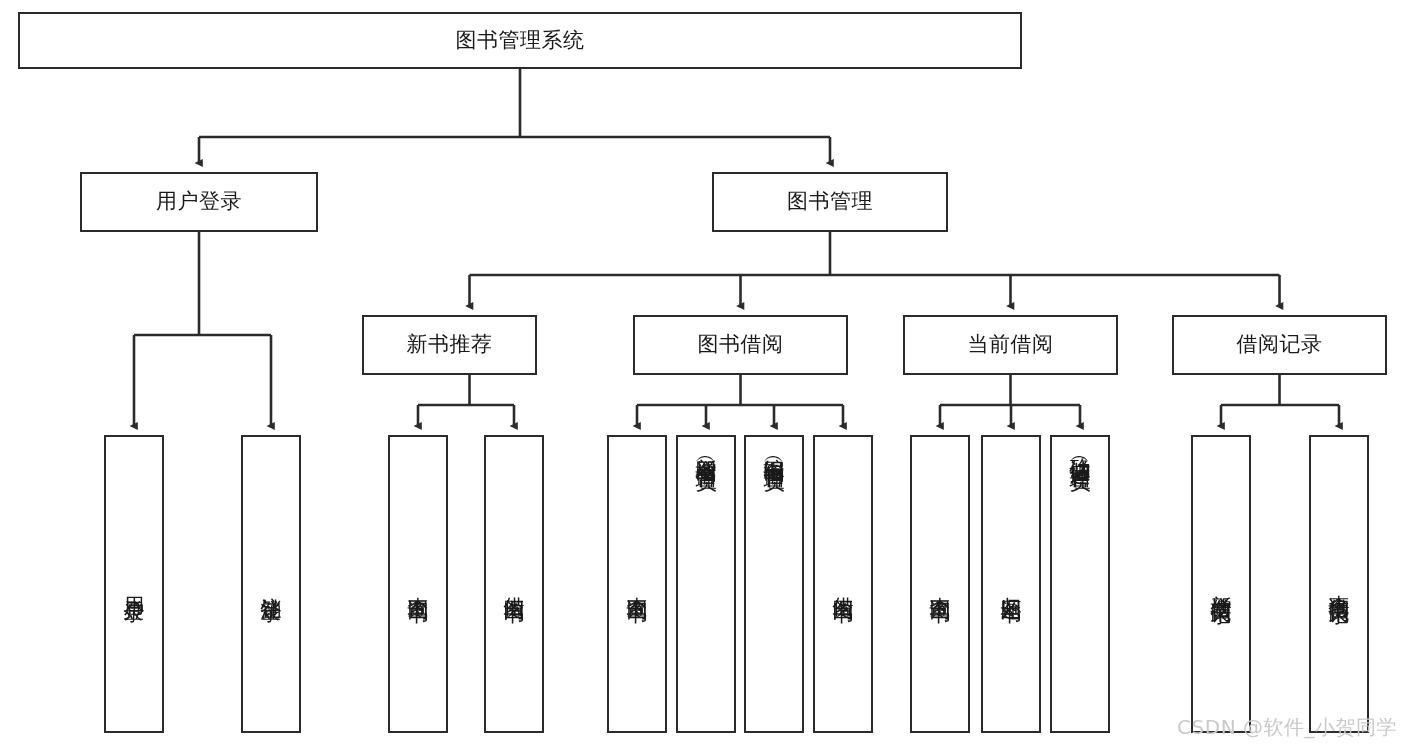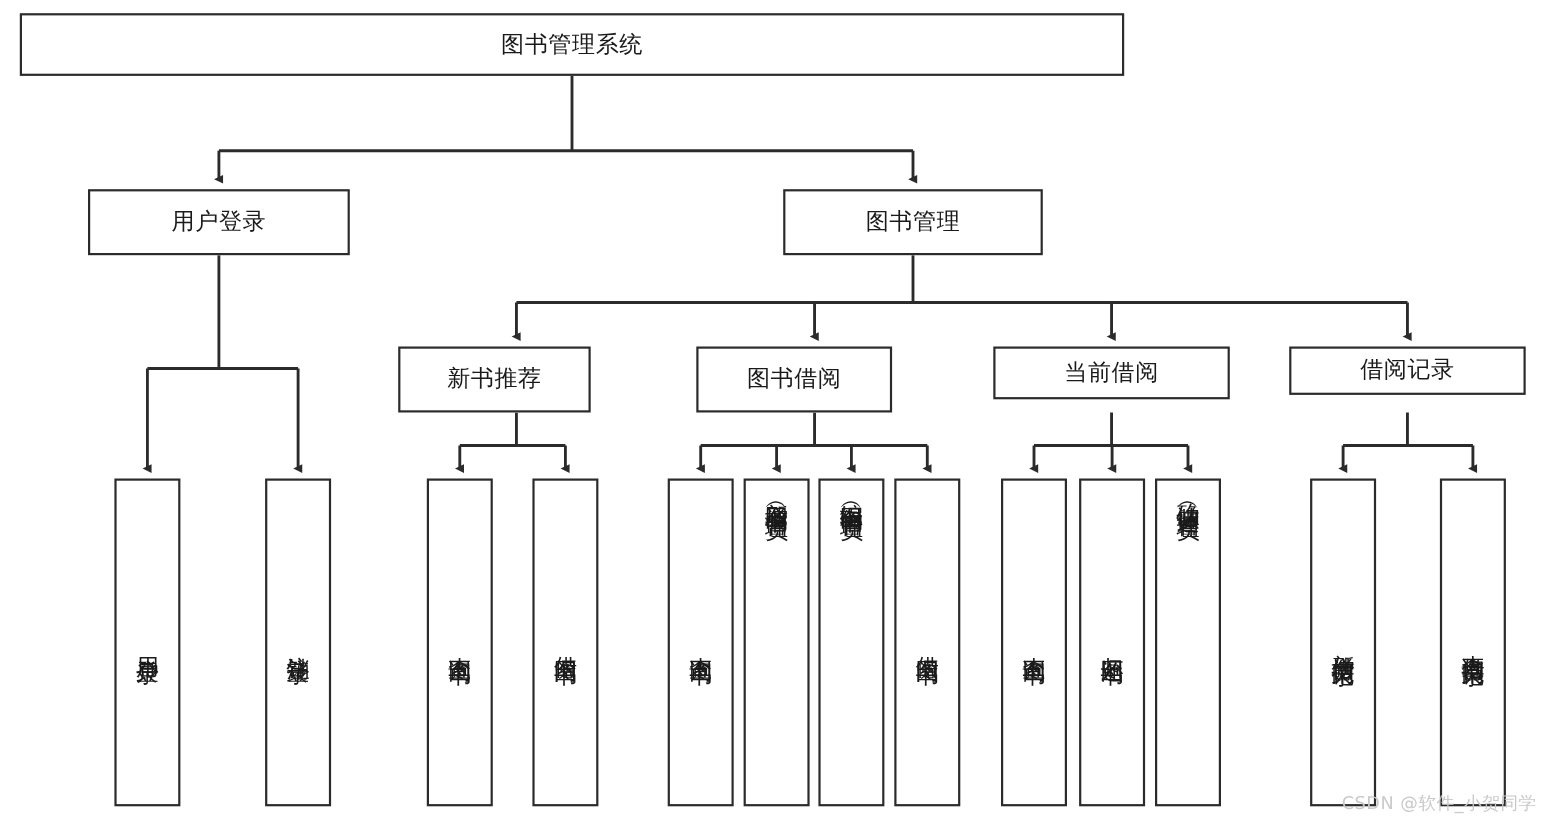--- a/index.html
+++ b/index.html
@@ -65,21 +65,21 @@
     position: absolute;
     left: 0; top: 0;
     width: 1405px;
     height: 747px;
     pointer-events: none;
   }
   .watermark {
     position: absolute;
     right: 8px;
     bottom: 6px;
-    font-size: 16px;
+    font-size: 20px;
     color: #c9c9c9;
     white-space: nowrap;
     letter-spacing: 0.5px;
   }
 </style>
 </head>
 <body>
 
 <div id="diagram-root">
   <svg class="connectors" viewBox="0 0 1405 747" xmlns="http://www.w3.org/2000/svg">
@@ -158,21 +158,21 @@
       <div class="node-box" style="left: 388px; top: 435px; width: 60px; height: 298px;">
         <div class="leaf-inner">
           <span class="node-label-v">查询图书</span>
         </div>
       </div>
       <div class="node-box" style="left: 484px; top: 435px; width: 60px; height: 298px;">
         <div class="leaf-inner">
           <span class="node-label-v">借阅图书</span>
         </div>
       </div>
-      <div class="node-box" style="left: 633px; top: 315px; width: 178px; height: 60px;">
+      <div class="node-box" style="left: 633px; top: 315px; width: 215px; height: 60px;">
         <div class="leaf-inner">
           <span class="node-label-h">图书借阅</span>
         </div>
       </div>
       <div class="node-box" style="left: 607px; top: 435px; width: 60px; height: 298px;">
         <div class="leaf-inner">
           <span class="node-label-v">查询图书</span>
         </div>
       </div>
       <div class="node-box" style="left: 676px; top: 435px; width: 60px; height: 298px;">
@@ -183,41 +183,41 @@
       <div class="node-box" style="left: 744px; top: 435px; width: 60px; height: 298px;">
         <div class="leaf-inner leaf-top">
           <span class="node-label-v">编辑图书（管理员）</span>
         </div>
       </div>
       <div class="node-box" style="left: 813px; top: 435px; width: 60px; height: 298px;">
         <div class="leaf-inner">
           <span class="node-label-v">借阅图书</span>
         </div>
       </div>
-      <div class="node-box" style="left: 903px; top: 315px; width: 215px; height: 48px;">
+      <div class="node-box" style="left: 903px; top: 315px; width: 215px; height: 60px;">
         <div class="leaf-inner">
           <span class="node-label-h">当前借阅</span>
         </div>
       </div>
       <div class="node-box" style="left: 910px; top: 435px; width: 60px; height: 298px;">
         <div class="leaf-inner">
           <span class="node-label-v">查询图书</span>
         </div>
       </div>
       <div class="node-box" style="left: 981px; top: 435px; width: 60px; height: 298px;">
         <div class="leaf-inner">
           <span class="node-label-v">归还图书</span>
         </div>
       </div>
       <div class="node-box" style="left: 1050px; top: 435px; width: 60px; height: 298px;">
         <div class="leaf-inner leaf-top">
           <span class="node-label-v">确认归还（管理员）</span>
         </div>
       </div>
-      <div class="node-box" style="left: 1172px; top: 315px; width: 215px; height: 44px;">
+      <div class="node-box" style="left: 1172px; top: 315px; width: 215px; height: 60px;">
         <div class="leaf-inner">
           <span class="node-label-h">借阅记录</span>
         </div>
       </div>
       <div class="node-box" style="left: 1191px; top: 435px; width: 60px; height: 298px;">
         <div class="leaf-inner">
           <span class="node-label-v">新增借阅记录</span>
         </div>
       </div>
       <div class="node-box" style="left: 1309px; top: 435px; width: 60px; height: 298px;">

